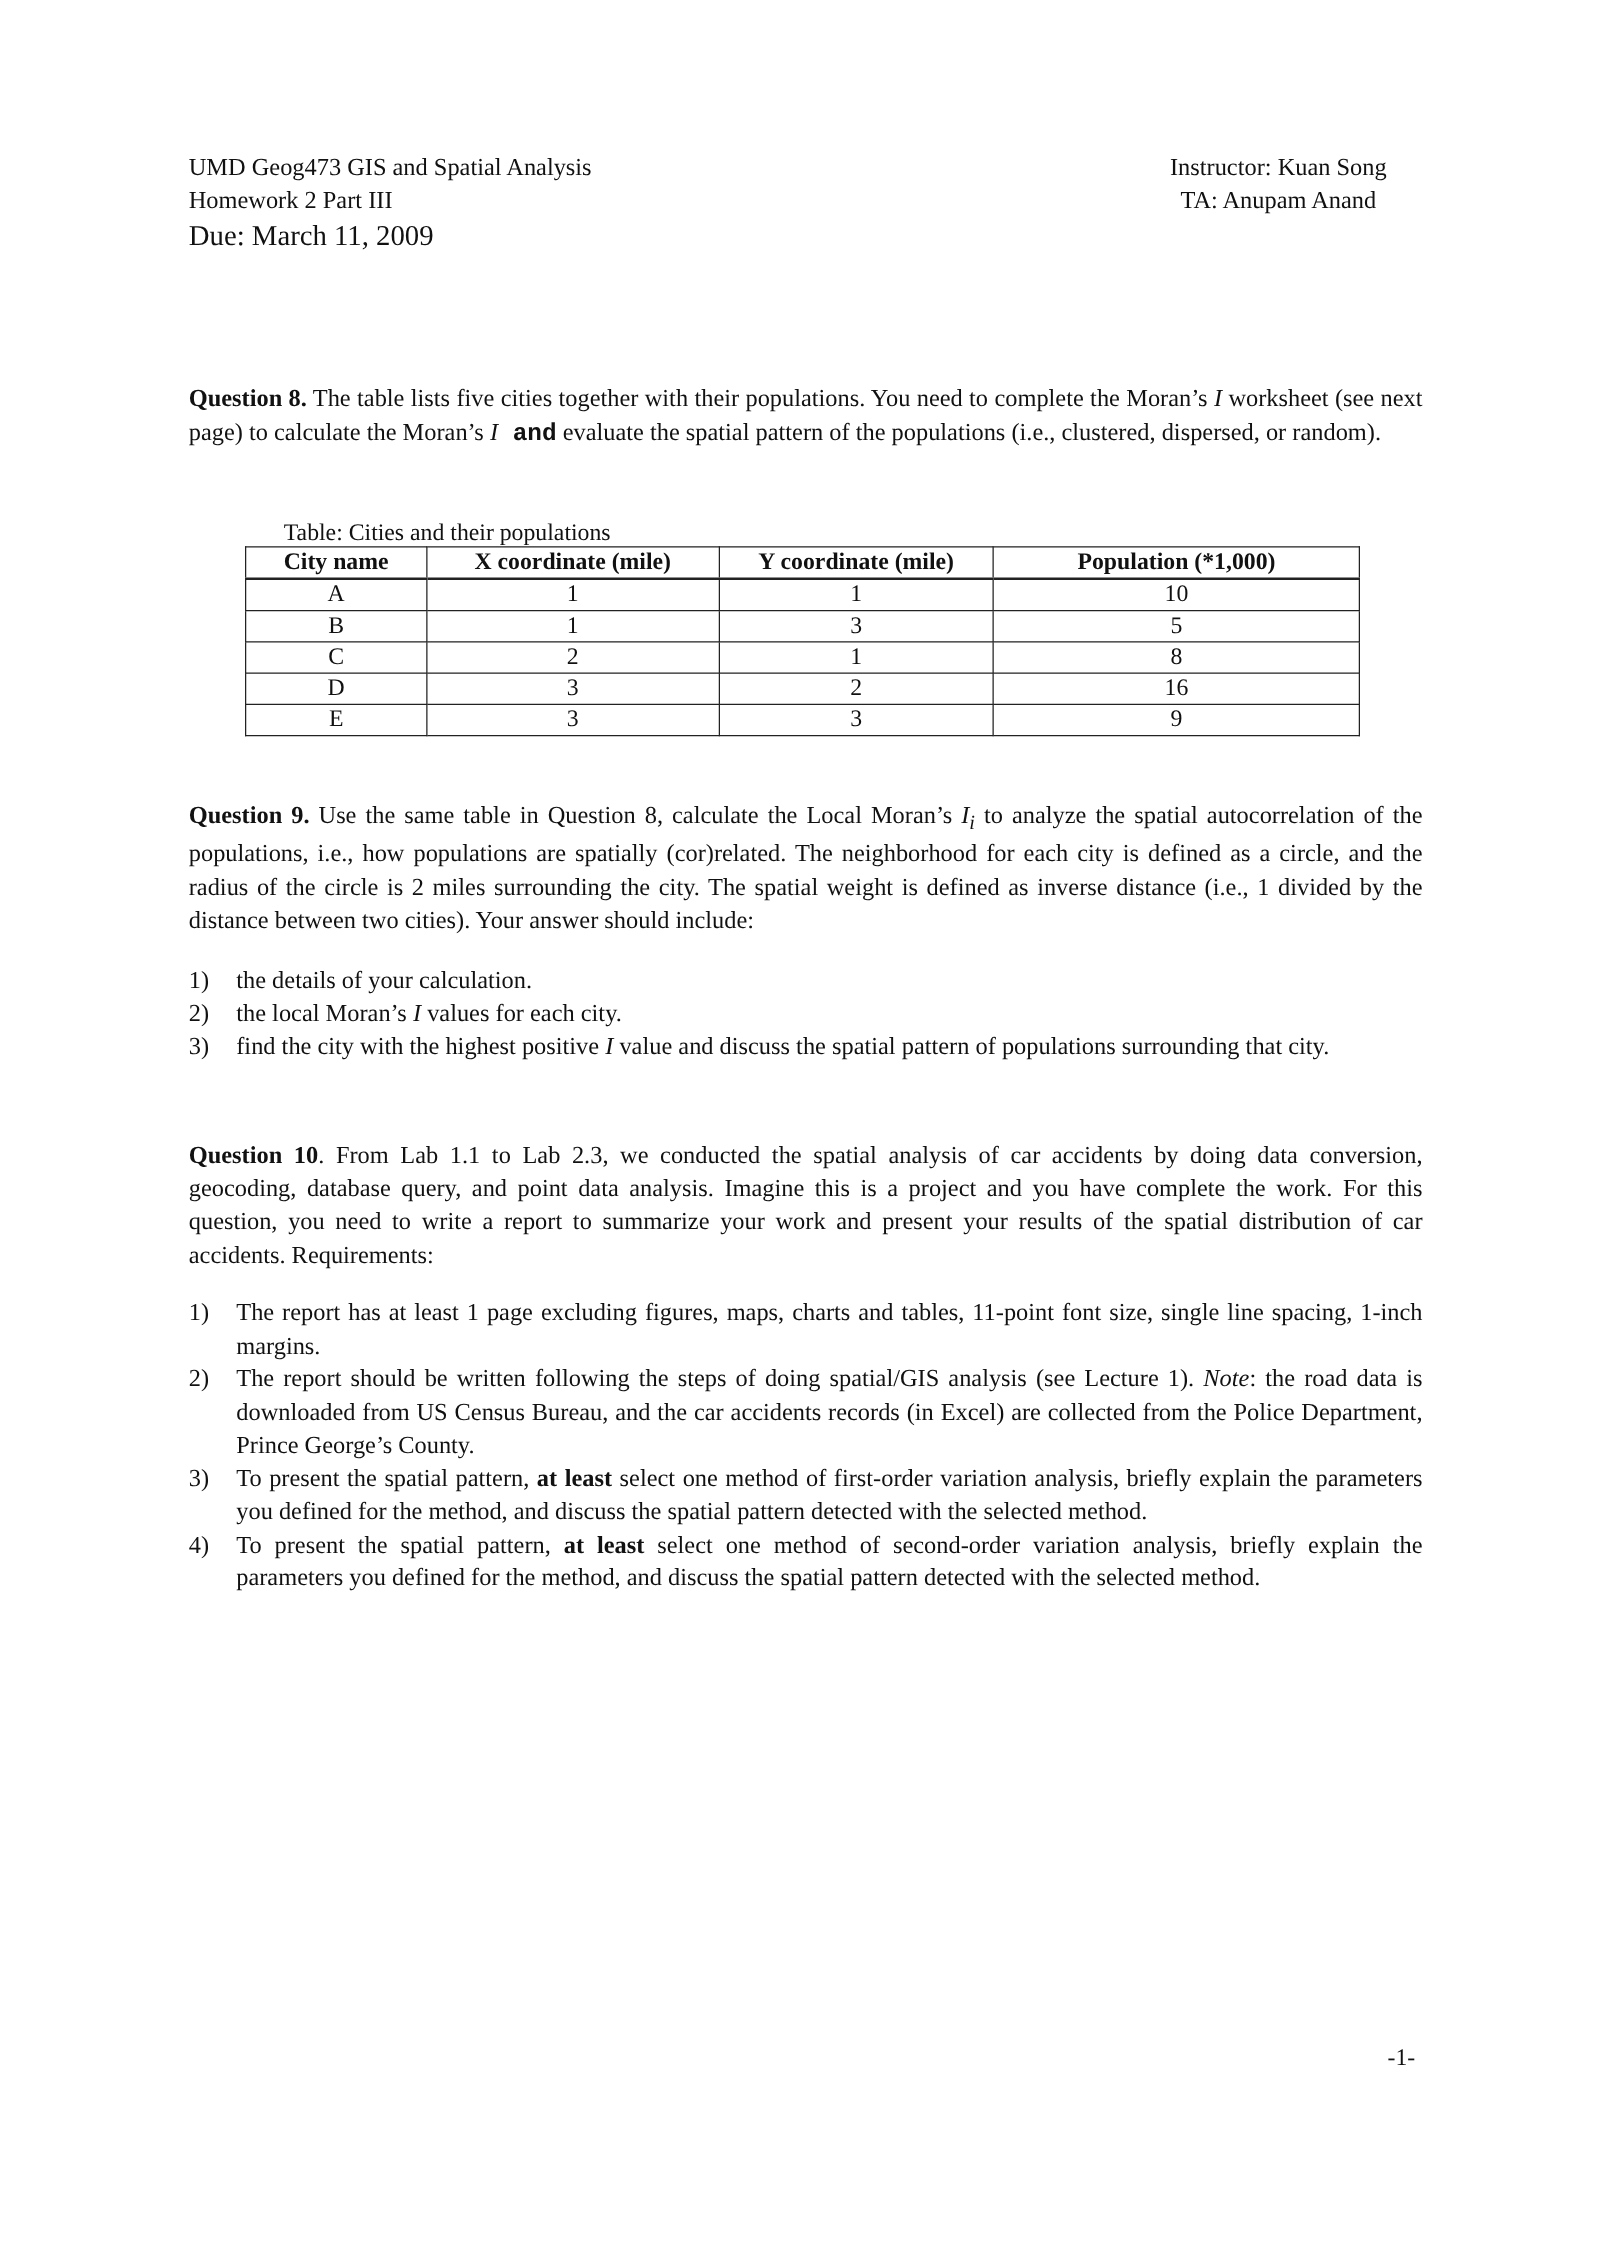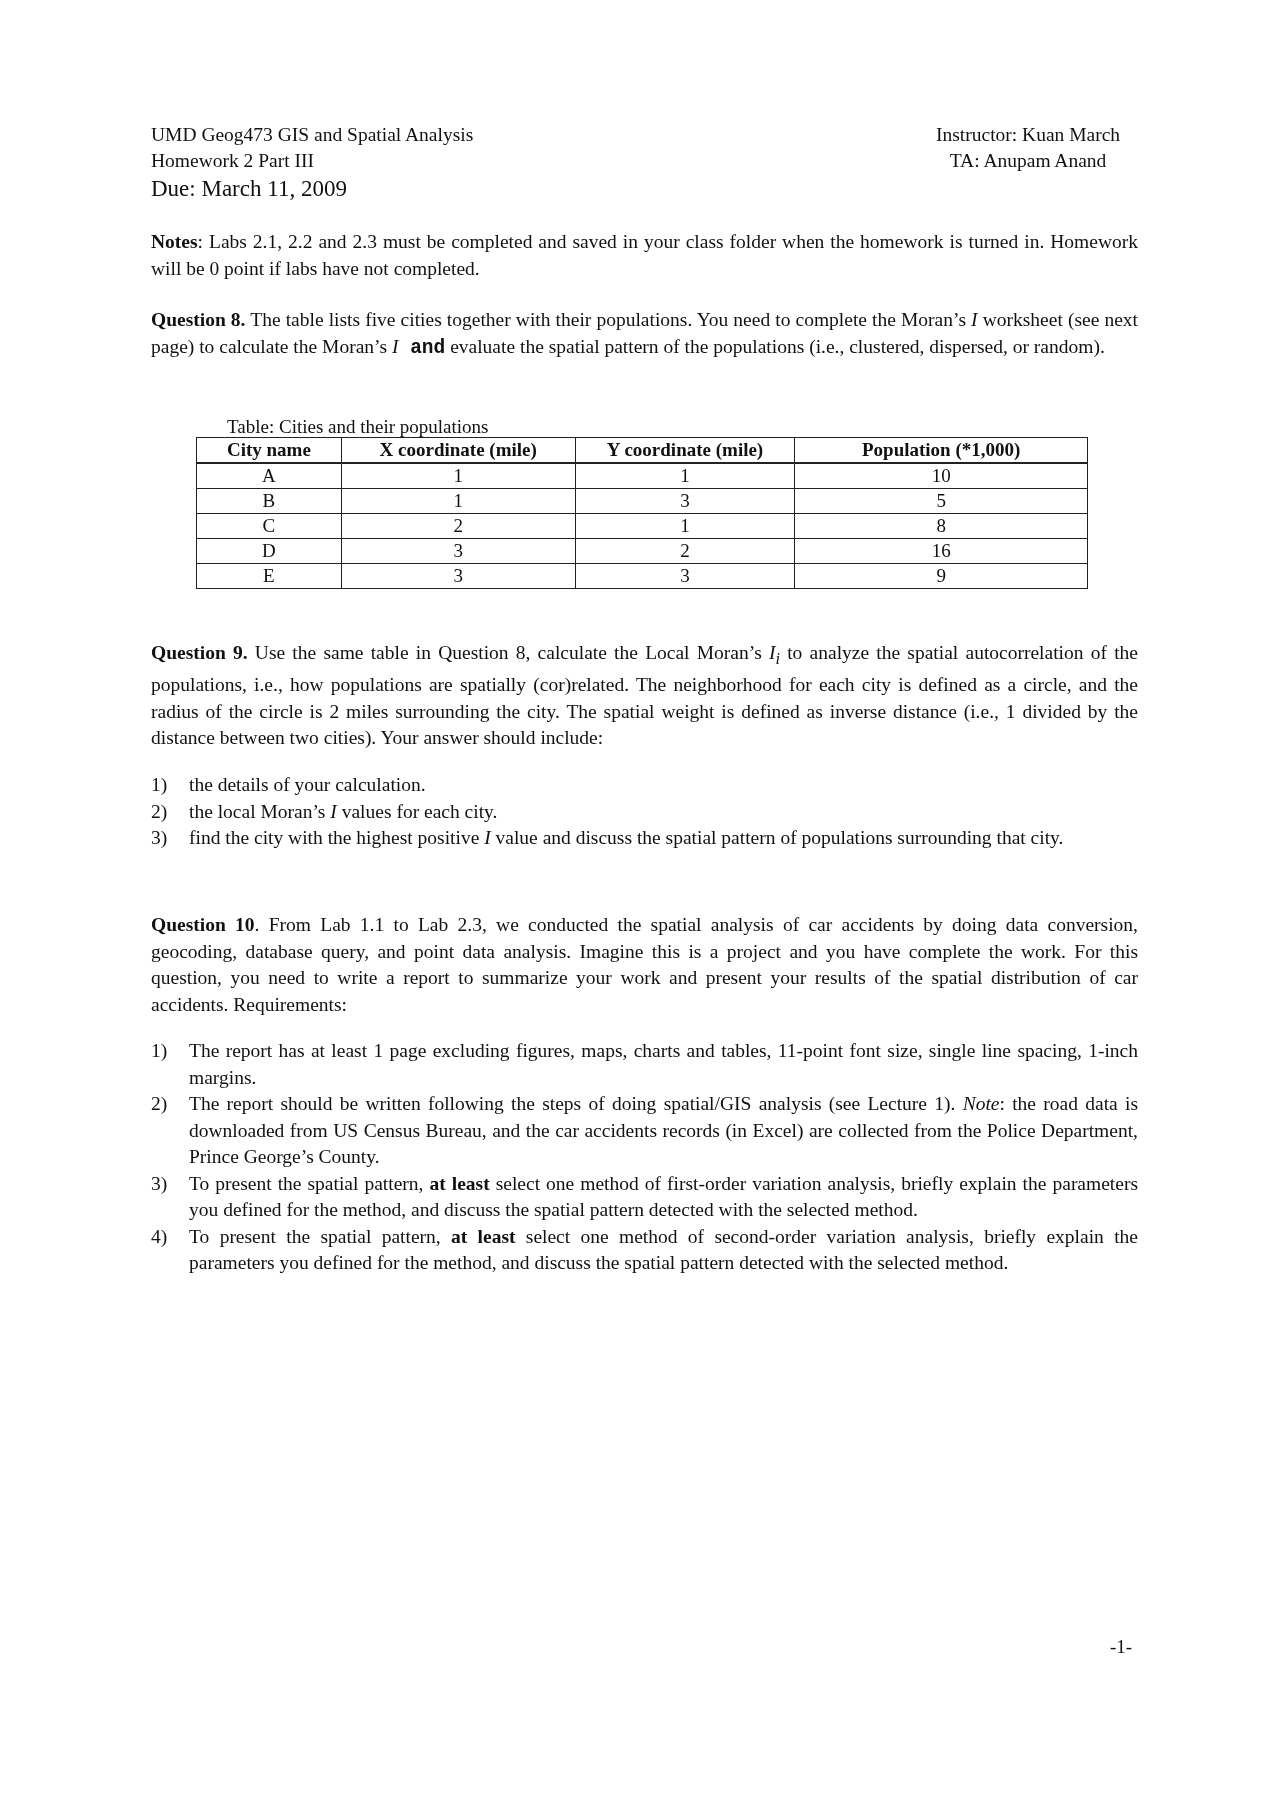--- a/index.html
+++ b/index.html
@@ -35,27 +35,24 @@
 <body>
 
 <div class="page">
 
   <div class="hdr-left">
     <div>UMD Geog473 GIS and Spatial Analysis</div>
     <div>Homework 2 Part III</div>
     <div class="due">Due: March 11, 2009</div>
   </div>
   <div class="hdr-right">
-    <div>Instructor: Kuan March</div>
+    <div>Instructor: Kuan Song</div>
     <div>TA: Anupam Anand</div>
   </div>
 
-  <div class="para" style="top:229px;">
-    <span class="lbl">Notes</span><span>: Labs 2.1, 2.2 and 2.3 must be completed and saved in your class folder when the homework is turned in. Homework will be 0 point if labs have not completed.</span>
-  </div>
 
   <div class="para" style="top:307px;">
     <span class="lbl">Question 8.</span><span> The table lists five cities together with their populations. You need to complete the Moran’s </span><i>I</i><span> worksheet (see next page) to calculate the Moran’s </span><i>I</i><b> and</b><span> evaluate the spatial pattern of the populations (i.e., clustered, dispersed, or random).</span>
   </div>
 
   <div class="tcap">Table: Cities and their populations</div>
   <table class="cities">
     <colgroup>
         <col class="c1">
         <col class="c2">

